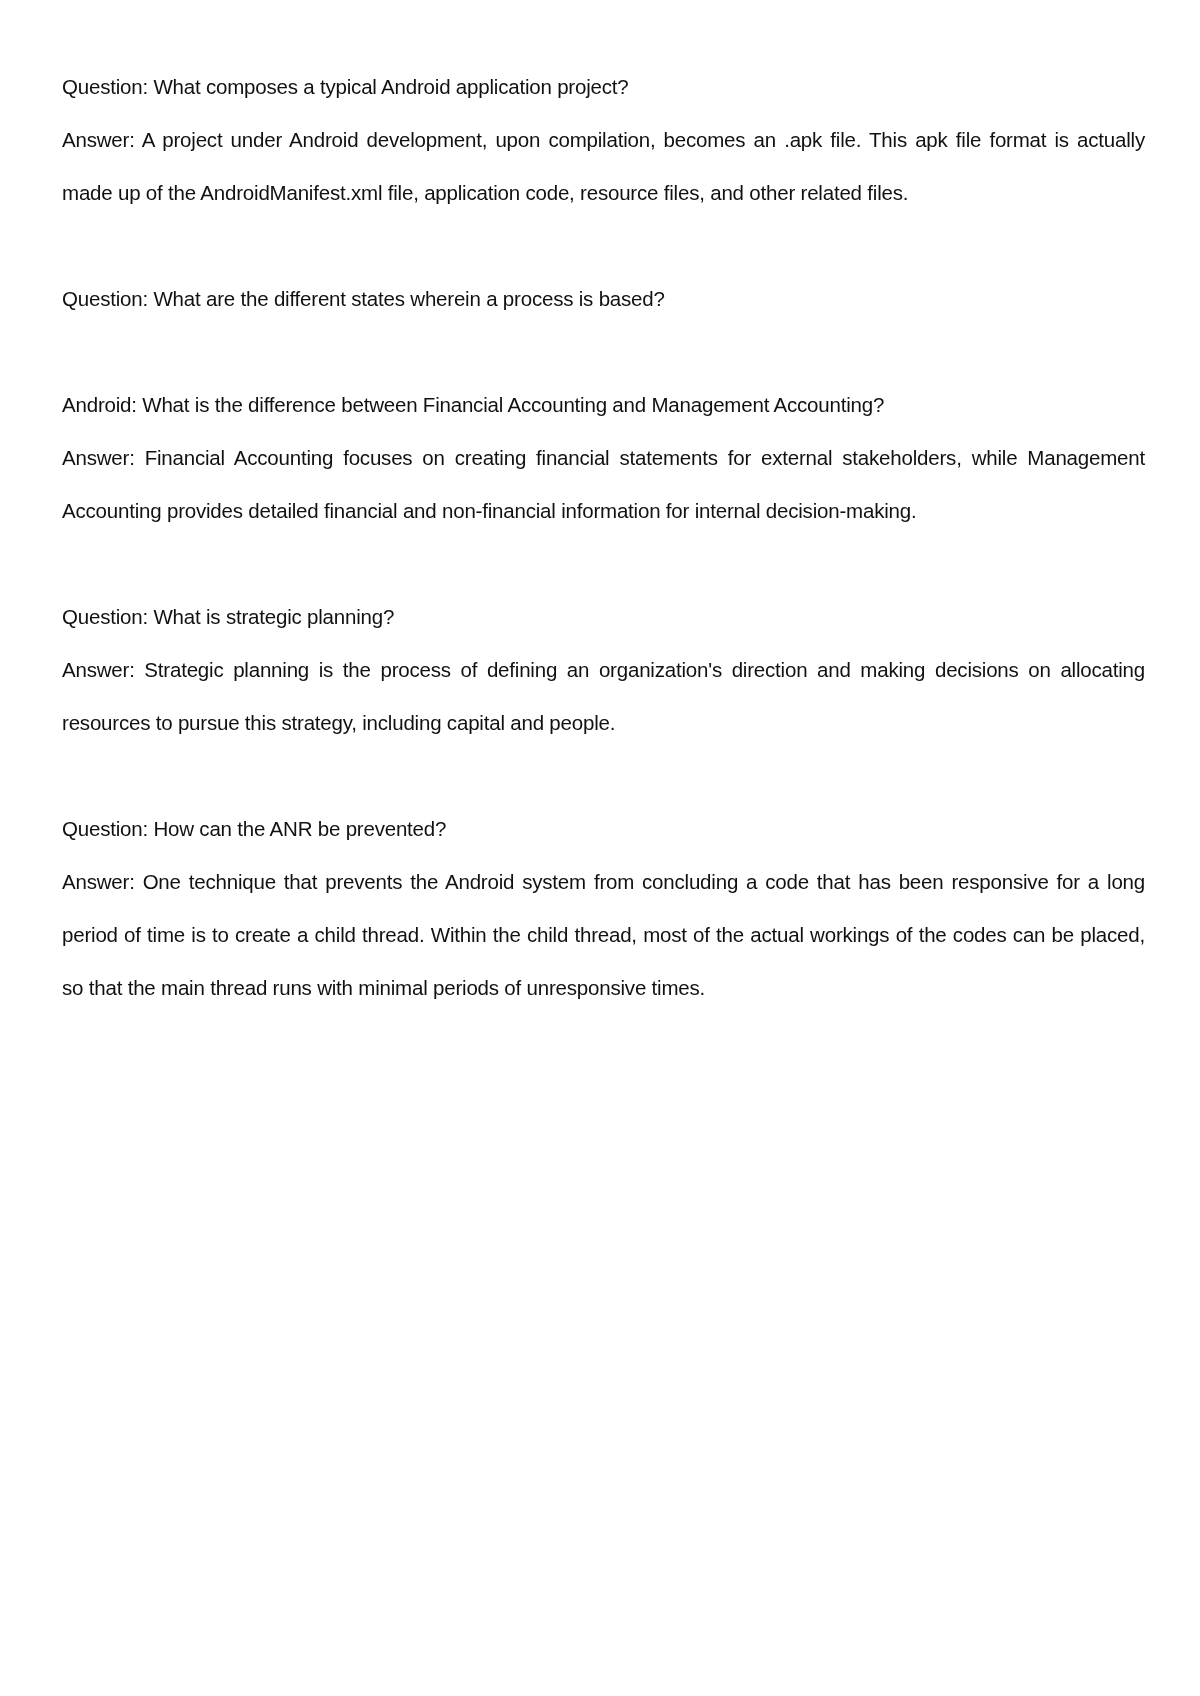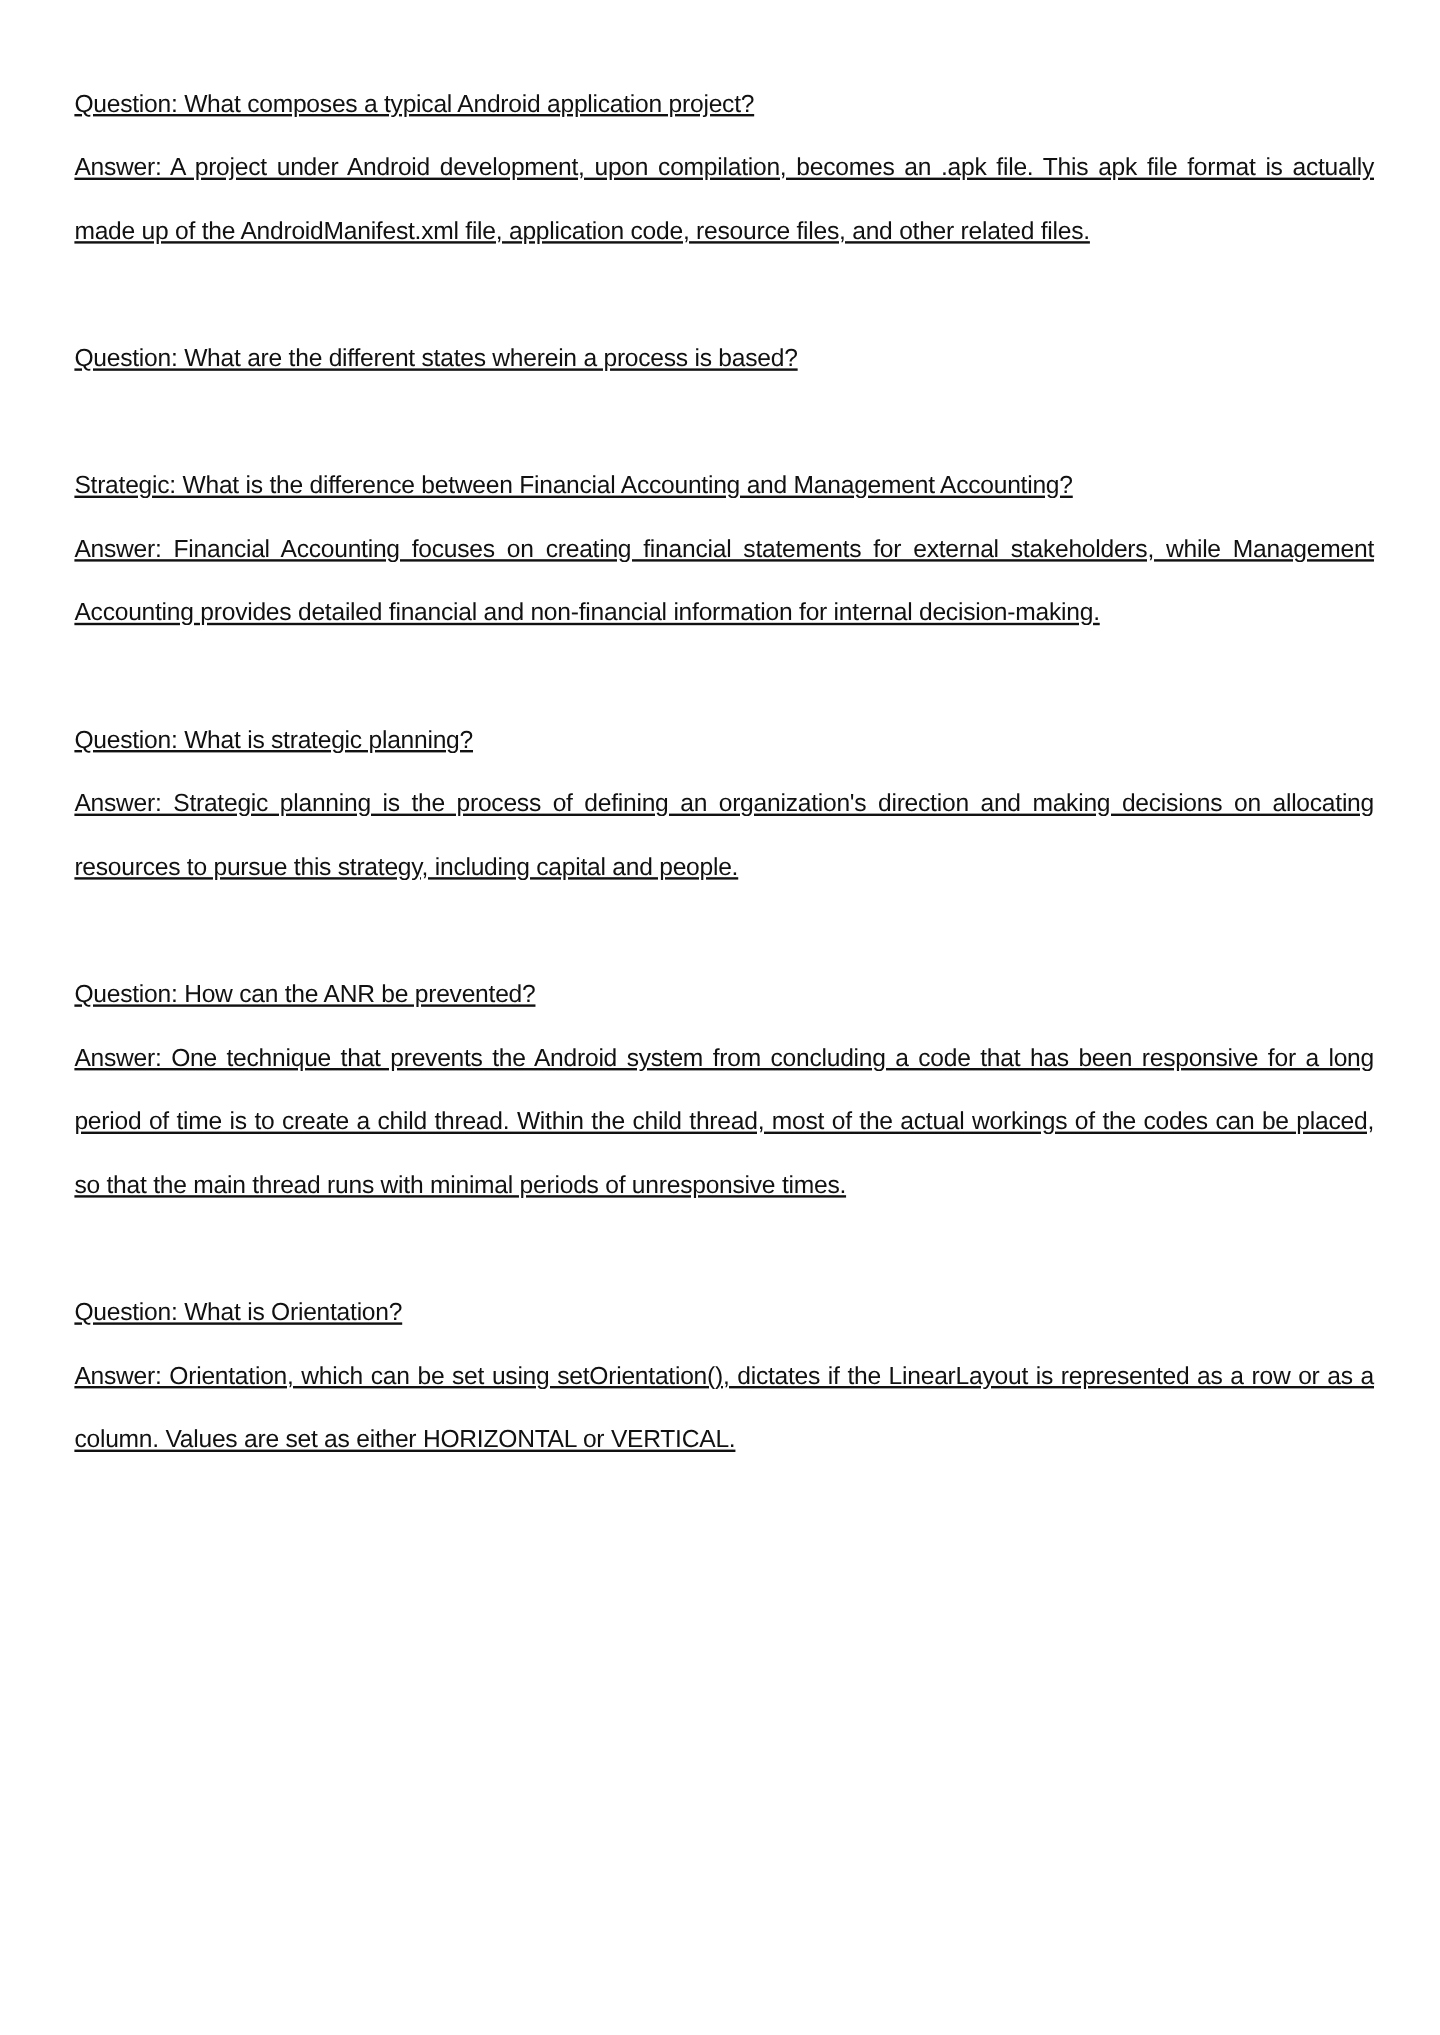--- a/index.html
+++ b/index.html
@@ -13,21 +13,20 @@
       position: relative;
       overflow: hidden;
       font-family: "Liberation Sans", sans-serif;
       color: #111111;
     }
     .page {
       position: absolute;
       left: 62px;
       top: 60px;
       width: 1083px;
-      text-decoration: underline;
     }
     .qa-block {
       margin-bottom: 53px;
     }
     .question, .answer {
       font-size: 20.5px;
       line-height: 53px;
       margin: 0;
       letter-spacing: -0.2px;
     }
@@ -49,32 +48,28 @@
   <div class="qa-block">
     <p class="question">Question: What composes a typical Android application project?</p>
     <p class="answer last-left">Answer: A project under Android development, upon compilation, becomes an .apk file. This apk file format is actually made up of the AndroidManifest.xml file, application code, resource files, and other related files.</p>
   </div>
 
   <div class="qa-block">
     <p class="question">Question: What are the different states wherein a process is based?</p>
   </div>
 
   <div class="qa-block">
-    <p class="question">Strategic: What is the difference between Financial Accounting and Management Accounting?</p>
+    <p class="question">Android: What is the difference between Financial Accounting and Management Accounting?</p>
     <p class="answer last-left">Answer: Financial Accounting focuses on creating financial statements for external stakeholders, while Management Accounting provides detailed financial and non-financial information for internal decision-making.</p>
   </div>
 
   <div class="qa-block">
     <p class="question">Question: What is strategic planning?</p>
     <p class="answer last-left">Answer: Strategic planning is the process of defining an organization's direction and making decisions on allocating resources to pursue this strategy, including capital and people.</p>
   </div>
 
   <div class="qa-block">
     <p class="question">Question: How can the ANR be prevented?</p>
     <p class="answer last-left">Answer: One technique that prevents the Android system from concluding a code that has been responsive for a long period of time is to create a child thread. Within the child thread, most of the actual workings of the codes can be placed, so that the main thread runs with minimal periods of unresponsive times.</p>
   </div>
 
-  <div class="qa-block">
-    <p class="question">Question: What is Orientation?</p>
-    <p class="answer last-left">Answer: Orientation, which can be set using setOrientation(), dictates if the LinearLayout is represented as a row or as a column. Values are set as either HORIZONTAL or VERTICAL.</p>
-  </div>
 
 </div>
 
 </body></html>

